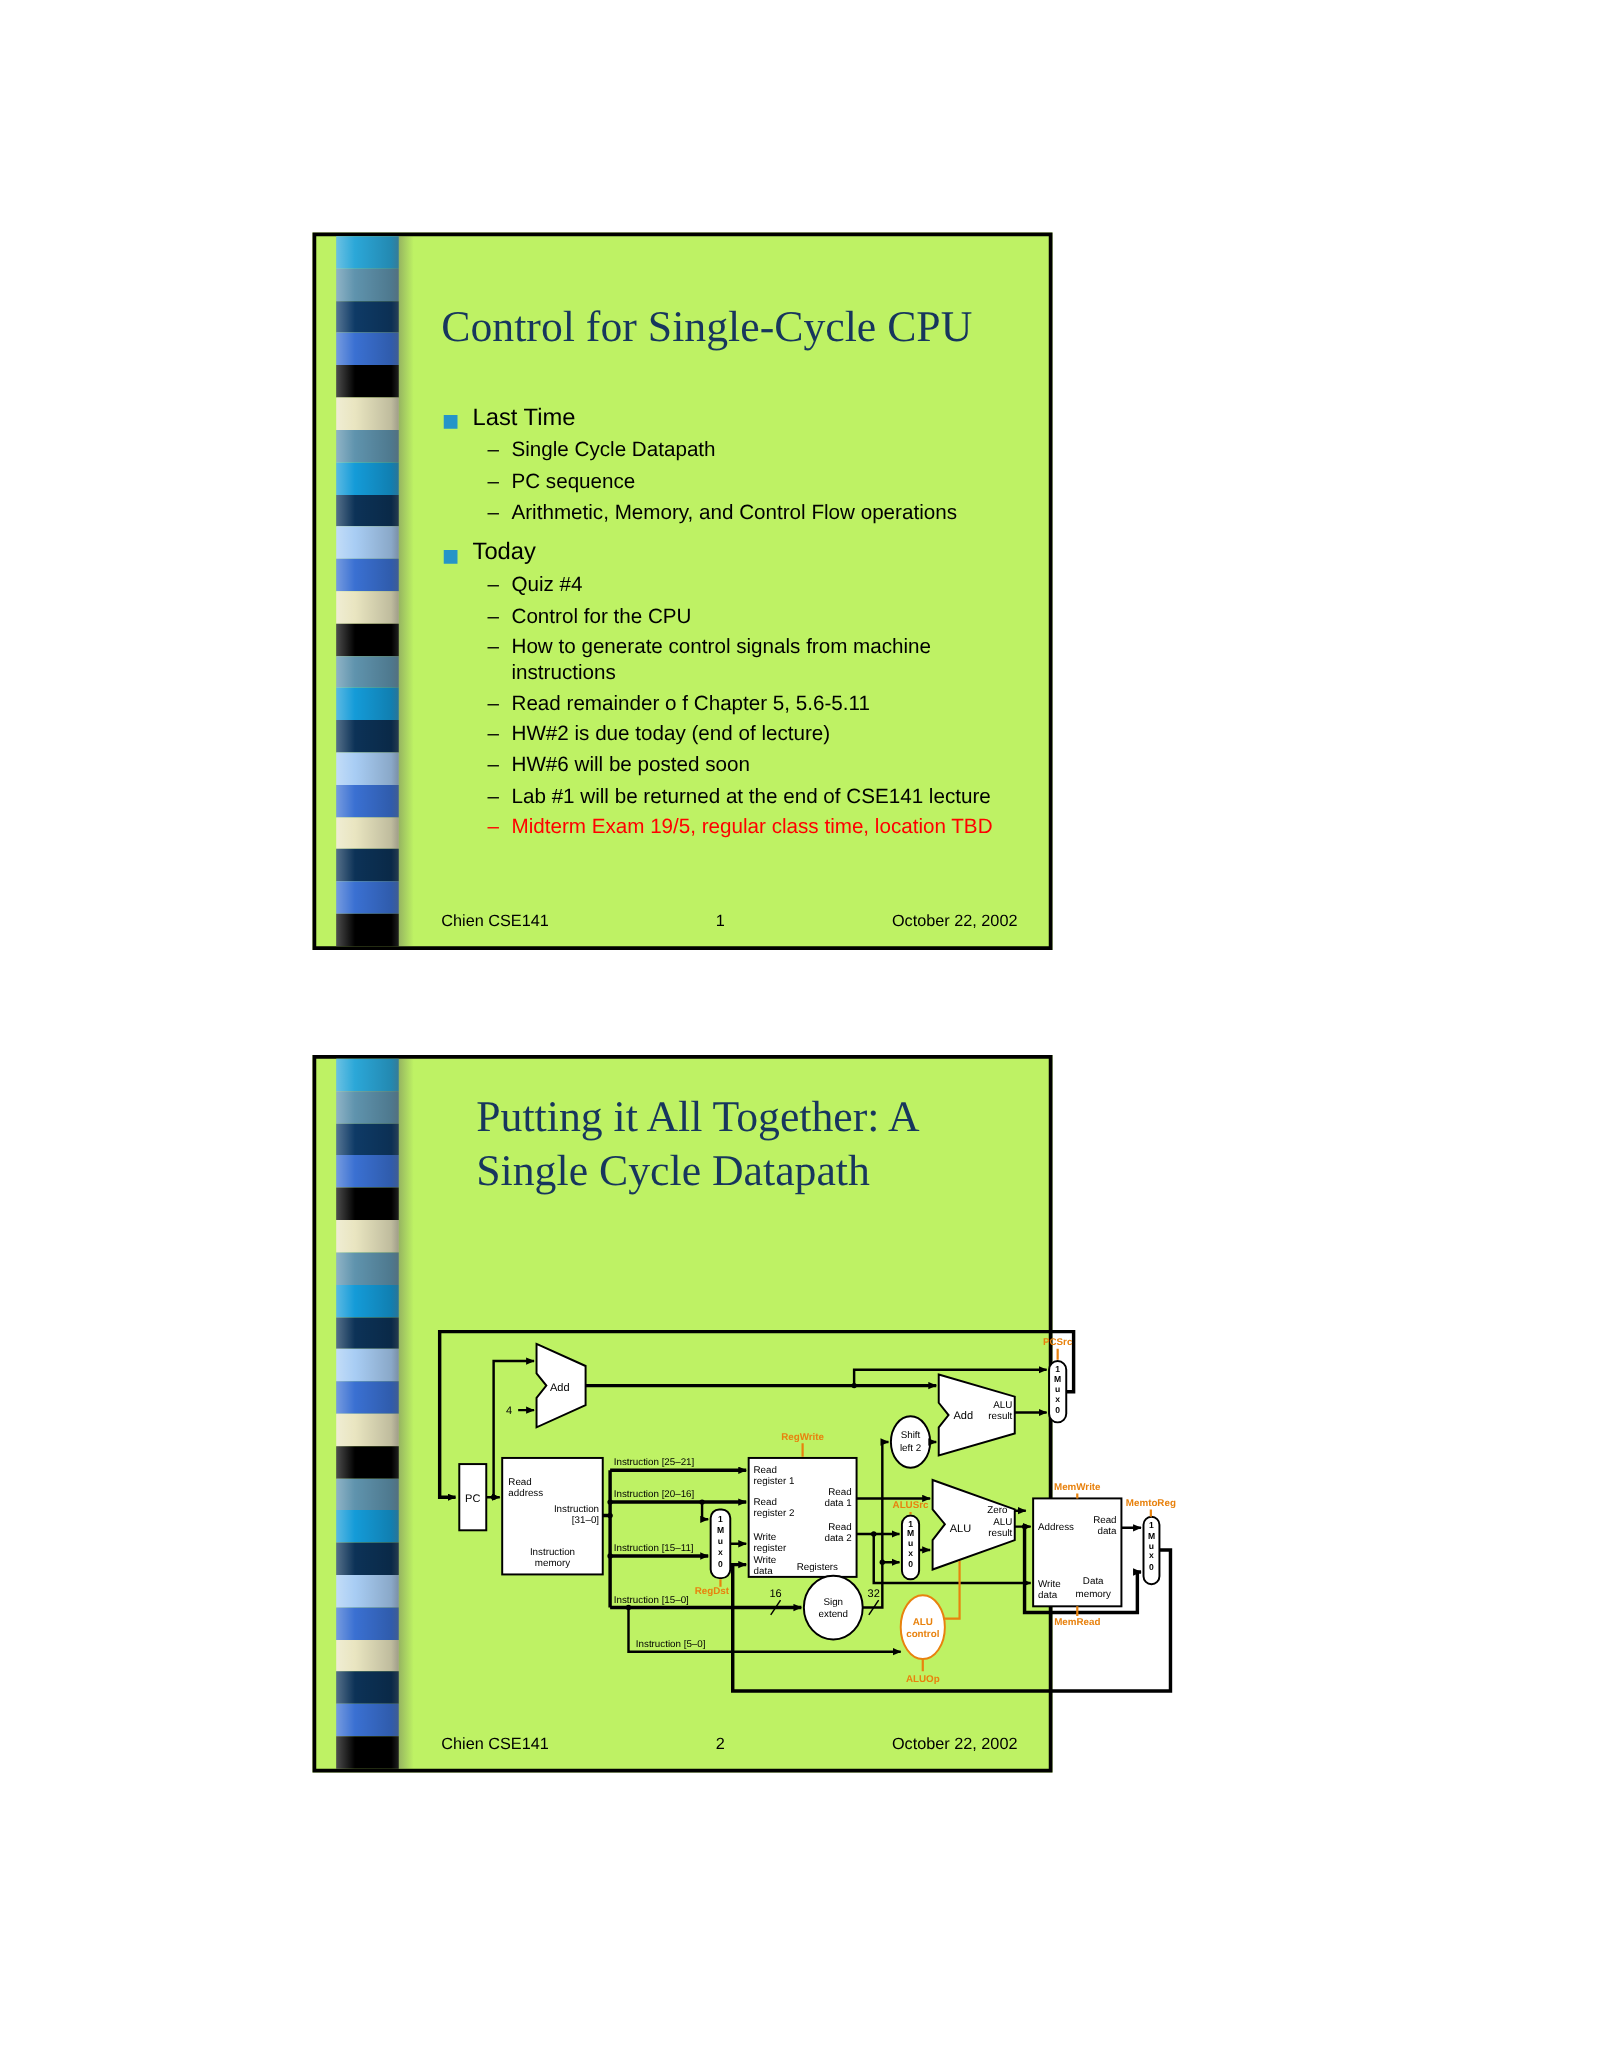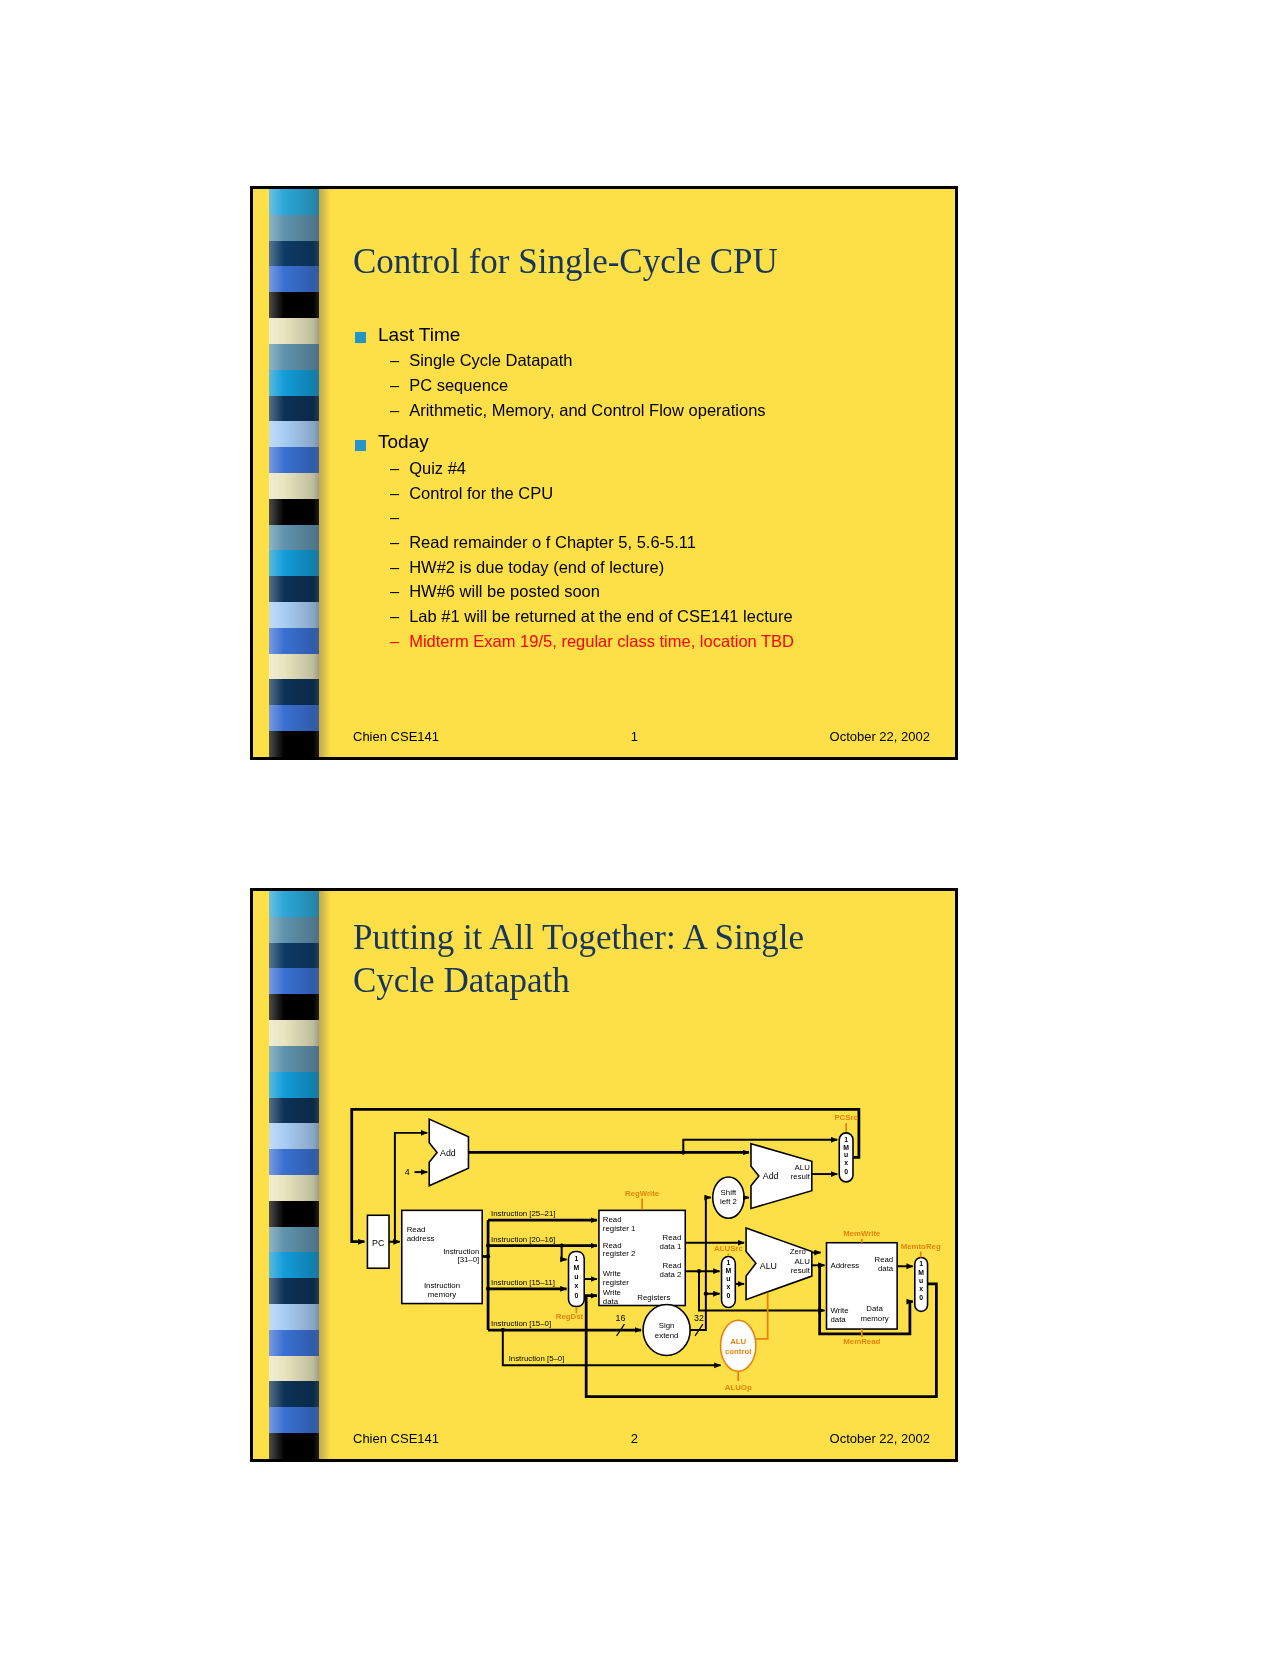--- a/index.html
+++ b/index.html
@@ -1,20 +1,20 @@
 <!DOCTYPE html>
 <html><head>
 <meta charset="utf-8">
 <style>
   html,body{margin:0;padding:0;background:#fff;}
   .page{position:relative;width:1280px;height:1656px;background:#fff;overflow:hidden;
         font-family:"Liberation Sans",sans-serif;color:#000;}
-  .slide{position:absolute;left:250px;width:708px;height:574px;background:#fde047;
+  .slide{position:absolute;left:250px;width:592px;height:574px;background:#bef264;
          border:3px solid #000;box-sizing:border-box;}
-  .s1{top:186px;} .s2{top:888px;}
+  .s1{top:186px;} .s2{top:844px;padding-left:28px;}
   .stripe{position:absolute;left:16px;top:0;bottom:0;width:50px;display:flex;flex-direction:column;}
   .stripe .seg{flex:1;}
   .stripe-shine{position:absolute;left:16px;top:0;bottom:0;width:50px;
     background:linear-gradient(to right,rgba(255,255,255,.30),rgba(255,255,255,0) 30%,rgba(0,0,0,.18) 88%,rgba(70,70,70,.45));}
   .stripe-shadow{position:absolute;left:66px;top:0;bottom:0;width:12px;
     background:linear-gradient(to right,rgba(90,90,90,.40),rgba(255,255,255,0));}
   .content{position:relative;margin-left:100px;margin-right:22px;}
   .s1 .content{padding-top:52px;} .s2 .content{padding-top:26px;}
   h1.title{font-family:"Liberation Serif",serif;font-weight:500;font-size:35px;line-height:1.22;
            color:#17365d;margin:0;letter-spacing:0px;}
@@ -98,20 +98,21 @@
           <div class="b2">
             <span class="dash">–</span>
             <span class="btxt">Quiz #4</span>
           </div>
           <div class="b2">
             <span class="dash">–</span>
             <span class="btxt">Control for the CPU</span>
           </div>
           <div class="b2">
             <span class="dash">–</span>
+            <span class="btxt">How to generate control signals from machine instructions</span>
           </div>
           <div class="b2">
             <span class="dash">–</span>
             <span class="btxt">Read remainder o f Chapter 5, 5.6-5.11</span>
           </div>
           <div class="b2">
             <span class="dash">–</span>
             <span class="btxt">HW#2 is due today (end of lecture)</span>
           </div>
           <div class="b2">

